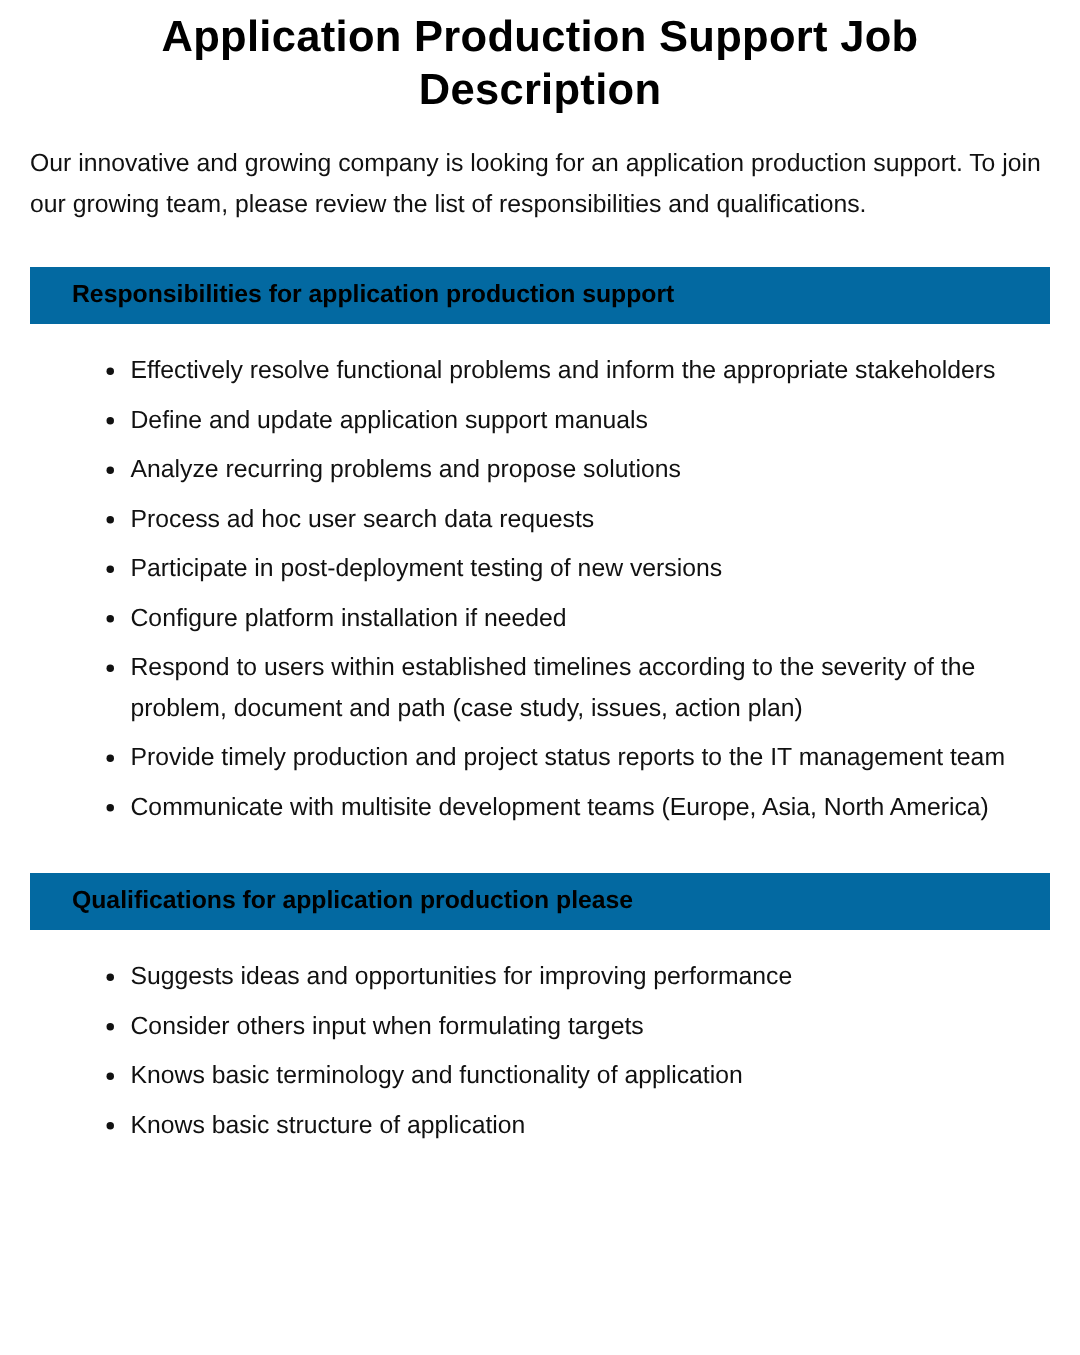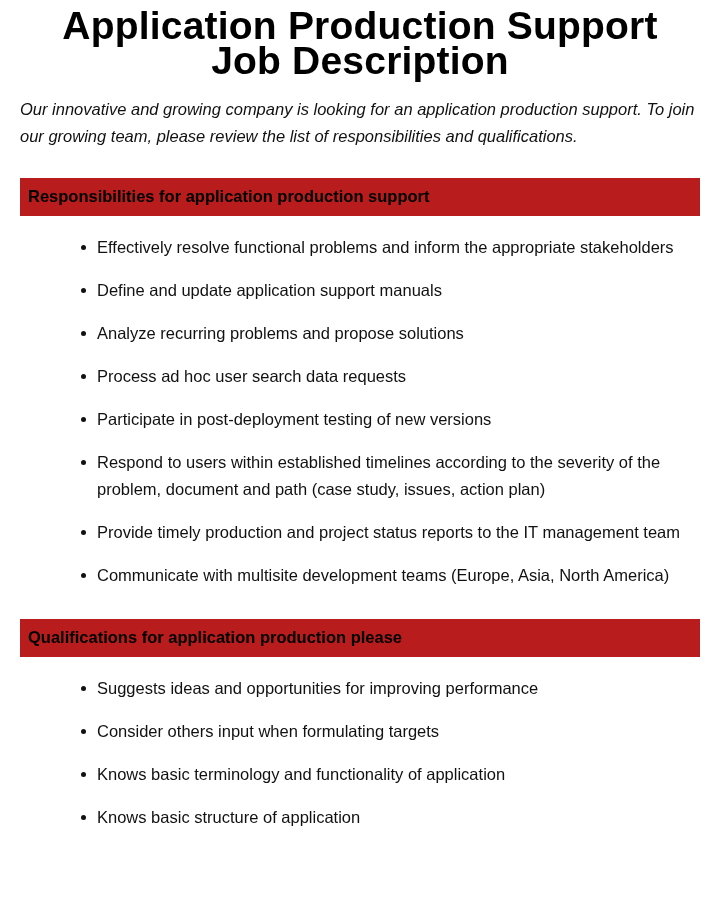--- a/index.html
+++ b/index.html
@@ -13,55 +13,54 @@
     font-family: "Liberation Sans", "DejaVu Sans", sans-serif;
     color: #1a1a1a;
     -webkit-font-smoothing: antialiased;
     overflow: hidden;
   }
   .page {
     padding: 0 20px;
     box-sizing: border-box;
   }
   .doc-title {
-    font-size: 39px;
+    font-size: 29px;
     line-height: 35px;
     font-weight: 800;
     letter-spacing: 0.2px;
     text-align: center;
     color: #000000;
     margin: 8px 40px 18px 40px;
   }
   .intro {
     font-size: 16.5px;
     line-height: 27px;
     margin: 16px 0 28px 0;
     color: #111111;
-    font-style: italic;
   }
   .section-heading {
-    background: #b91c1c;
+    background: #0369a1;
     font-size: 16.5px;
     font-weight: 700;
     color: #000000;
-    padding: 9px 20px 10px 8px;
+    padding: 9px 20px 10px 28px;
     margin: 0 0 6px 0;
   }
   ul.bullet-list {
     margin: 18px 0 30px 0;
     padding: 0 0 0 45px;
     list-style: none;
   }
   ul.bullet-list li {
     position: relative;
     font-size: 16.5px;
     line-height: 27px;
     color: #111111;
     padding-left: 16px;
-    margin: 16px;
+    margin: 6px;
   }
   ul.bullet-list li::before {
     content: "";
     position: absolute;
     left: 0;
     top: 11px;
     width: 5px;
     height: 5px;
     border-radius: 50%;
     background: #111111;
@@ -77,20 +76,21 @@
   <p class="intro">Our innovative and growing company is looking for an application production support. To join our growing team, please review the list of responsibilities and qualifications.</p>
 
   <div class="section">
     <div class="section-heading">Responsibilities for application production support</div>
     <ul class="bullet-list">
         <li>Effectively resolve functional problems and inform the appropriate stakeholders</li>
         <li>Define and update application support manuals</li>
         <li>Analyze recurring problems and propose solutions</li>
         <li>Process ad hoc user search data requests</li>
         <li>Participate in post-deployment testing of new versions</li>
+        <li>Configure platform installation if needed</li>
         <li>Respond to users within established timelines according to the severity of the problem, document and path (case study, issues, action plan)</li>
         <li>Provide timely production and project status reports to the IT management team</li>
         <li>Communicate with multisite development teams (Europe, Asia, North America)</li>
       </ul>
   </div>
 
   <div class="section">
     <div class="section-heading">Qualifications for application production please</div>
     <ul class="bullet-list">
         <li>Suggests ideas and opportunities for improving performance</li>

